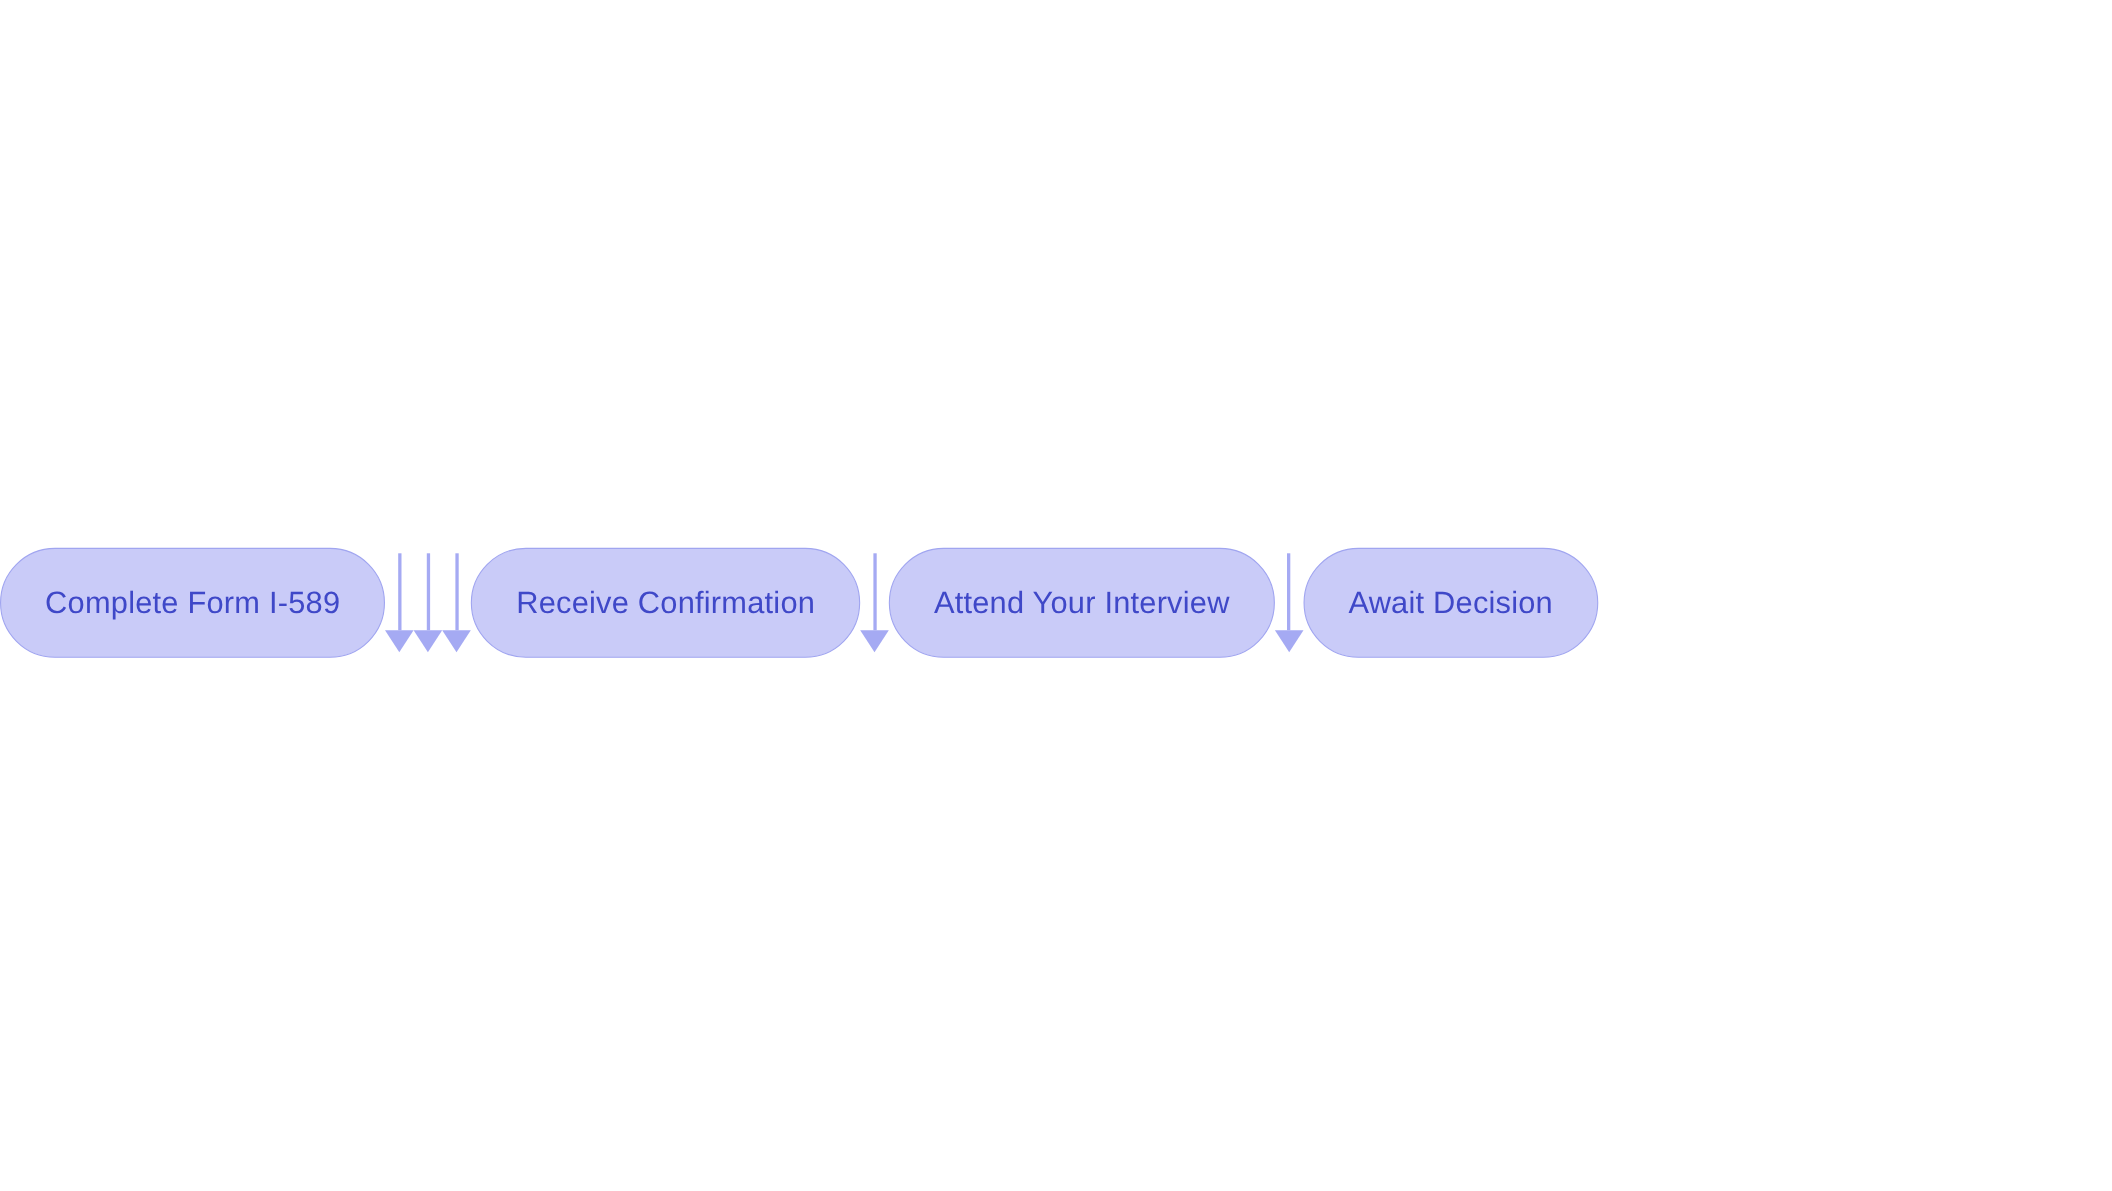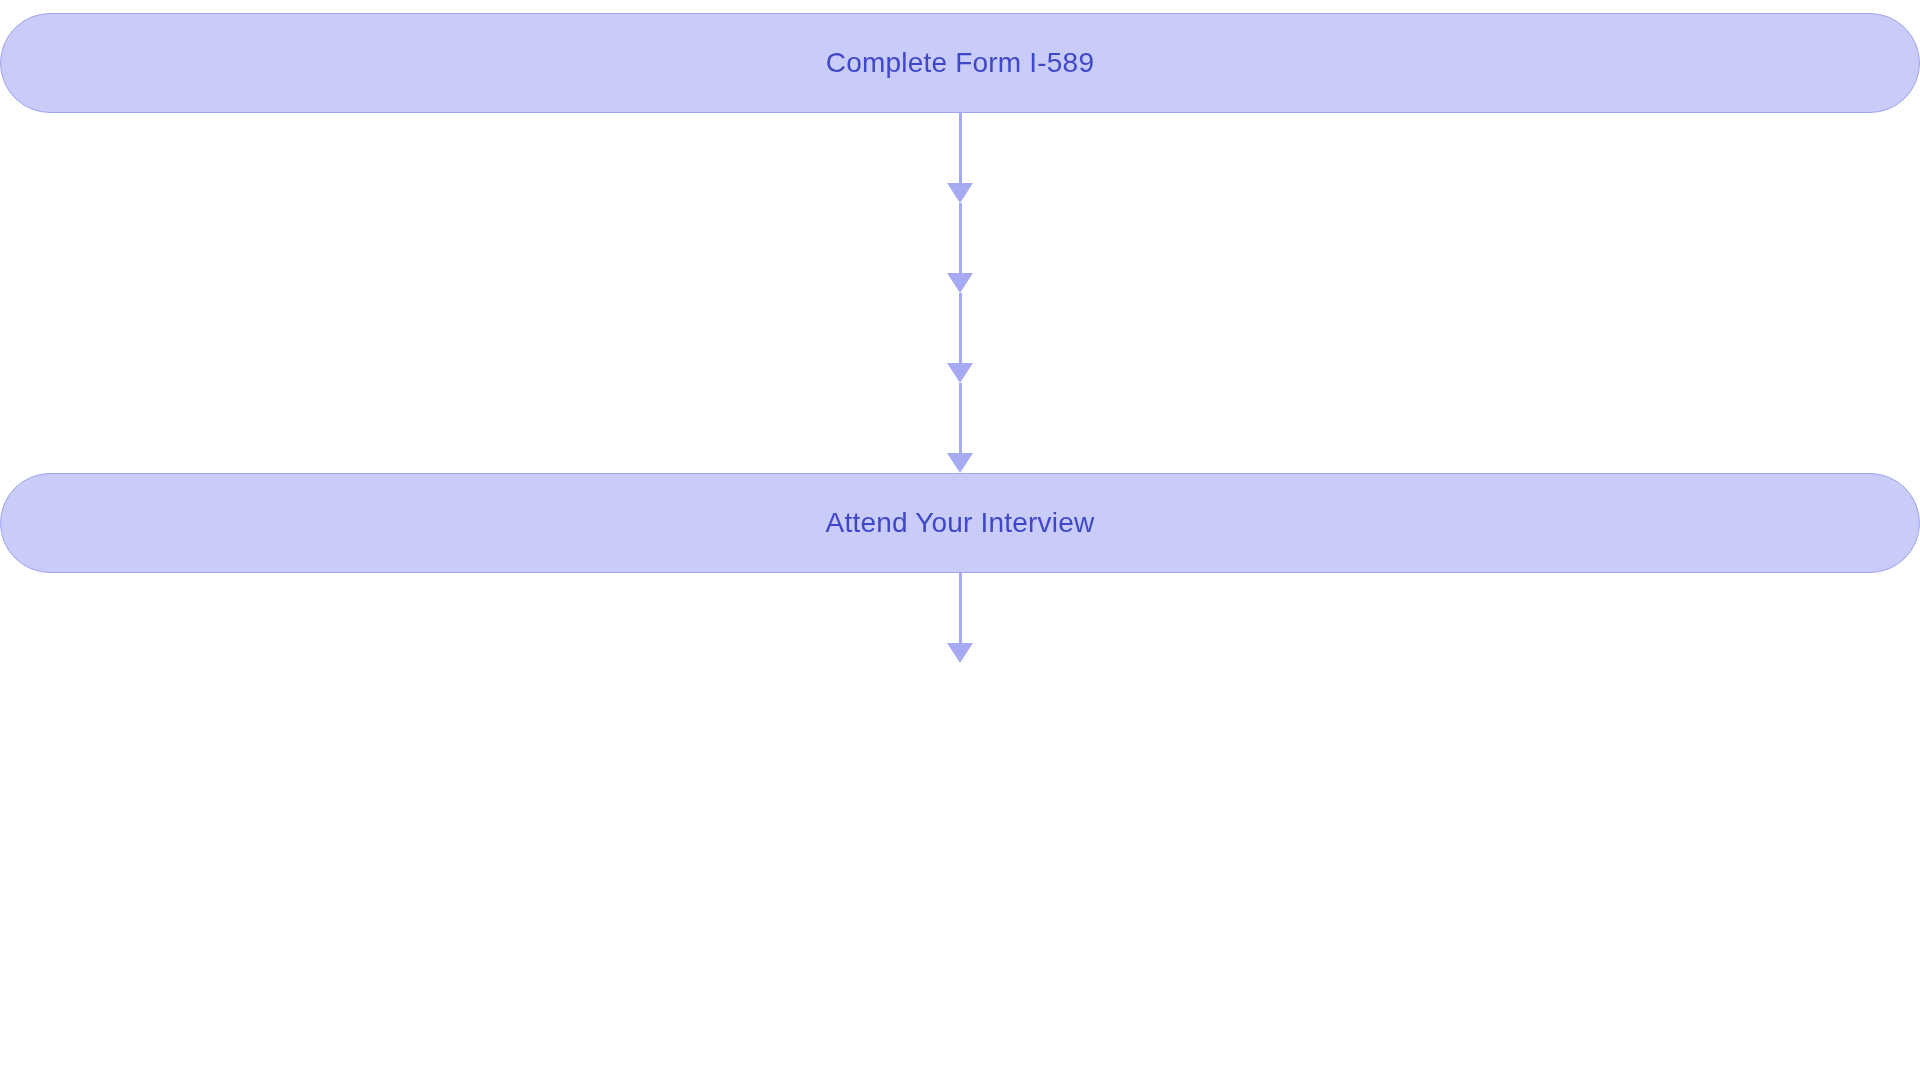--- a/index.html
+++ b/index.html
@@ -10,21 +10,22 @@
     width: 1920px;
     height: 1083px;
     background: var(--background, #ffffff);
     font-family: "Liberation Sans", "DejaVu Sans", sans-serif;
     overflow: hidden;
   }
   .canvas {
     width: 100%;
     height: 100%;
     display: flex;
-    flex-direction: column;
+    flex-direction: row;
+    align-items: center;
     padding-top: 13px;
     box-sizing: border-box;
   }
   .node {
     height: 100px;
     box-sizing: border-box;
     padding: 0 40px;
     background: var(--node-fill, #c9cbf8);
     border: 1.5px solid var(--node-border, #a0a5f0);
     border-radius: 50px;
@@ -78,29 +79,35 @@
     <div class="line"></div>
     <div class="arrowhead"></div>
   </div>
 
 
   <div class="connector">
     <div class="line"></div>
     <div class="arrowhead"></div>
   </div>
 
+  <div class="node">
+    <span class="node-label">Receive Confirmation</span>
+  </div>
 
   <div class="connector">
     <div class="line"></div>
     <div class="arrowhead"></div>
   </div>
 
   <div class="node">
     <span class="node-label">Attend Your Interview</span>
   </div>
 
   <div class="connector">
     <div class="line"></div>
     <div class="arrowhead"></div>
   </div>
 
+  <div class="node">
+    <span class="node-label">Await Decision</span>
+  </div>
 
 </div>
 
 </body></html>

